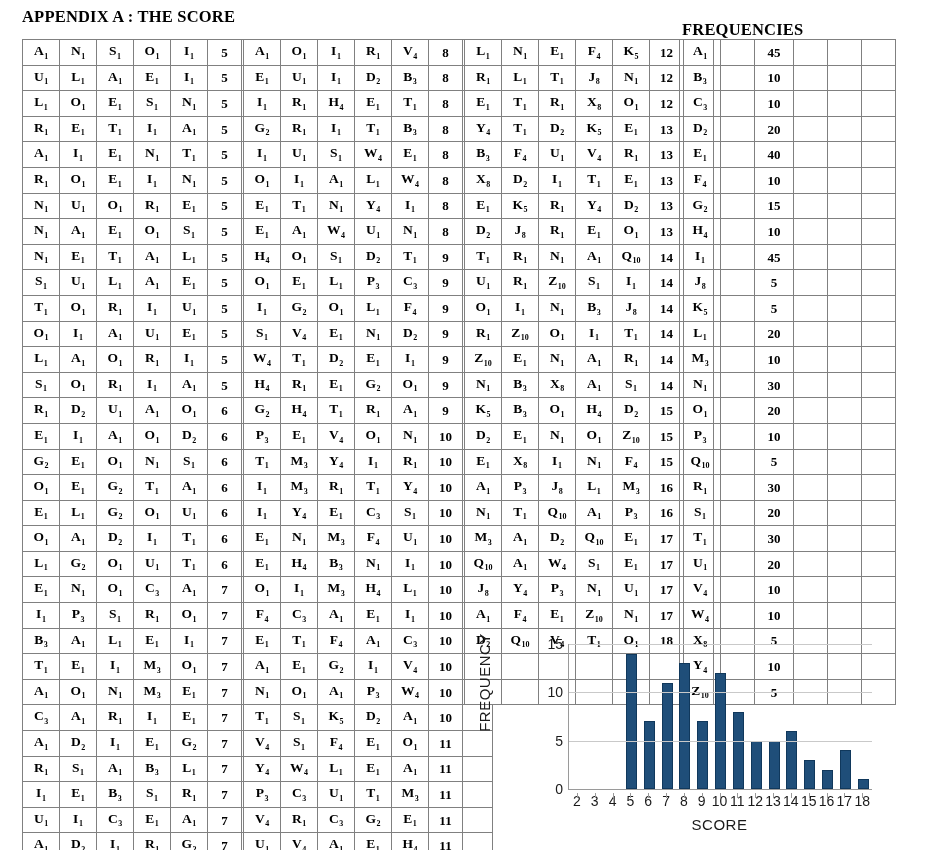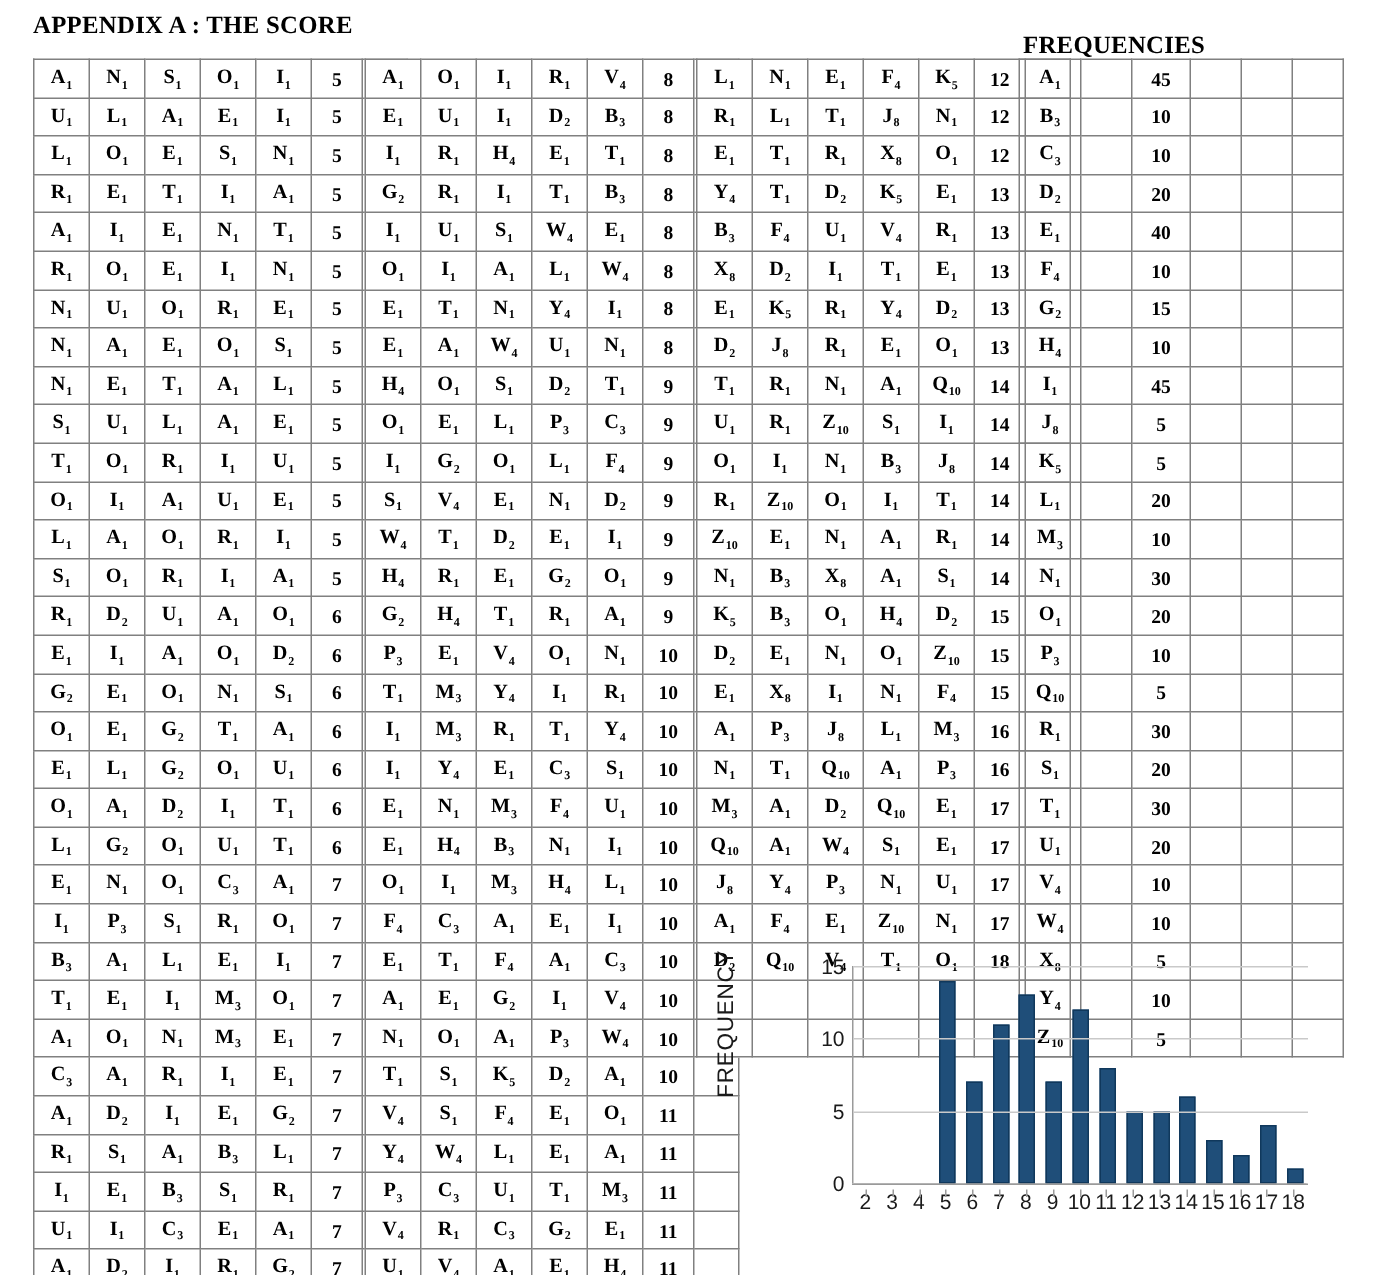--- a/index.html
+++ b/index.html
@@ -1218,13 +1218,14 @@
       <div class="xslot" style="position: relative;">10<div class="tickmark" style="left: 50%;"></div></div>
       <div class="xslot" style="position: relative;">11<div class="tickmark" style="left: 50%;"></div></div>
       <div class="xslot" style="position: relative;">12<div class="tickmark" style="left: 50%;"></div></div>
       <div class="xslot" style="position: relative;">13<div class="tickmark" style="left: 50%;"></div></div>
       <div class="xslot" style="position: relative;">14<div class="tickmark" style="left: 50%;"></div></div>
       <div class="xslot" style="position: relative;">15<div class="tickmark" style="left: 50%;"></div></div>
       <div class="xslot" style="position: relative;">16<div class="tickmark" style="left: 50%;"></div></div>
       <div class="xslot" style="position: relative;">17<div class="tickmark" style="left: 50%;"></div></div>
       <div class="xslot" style="position: relative;">18<div class="tickmark" style="left: 50%;"></div></div>
     </div>
+  <div id="xtitle">SCORE</div>
 </div>
 
 </body></html>

